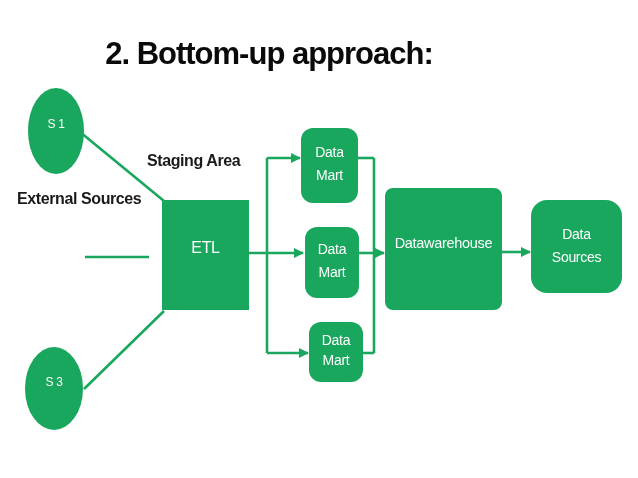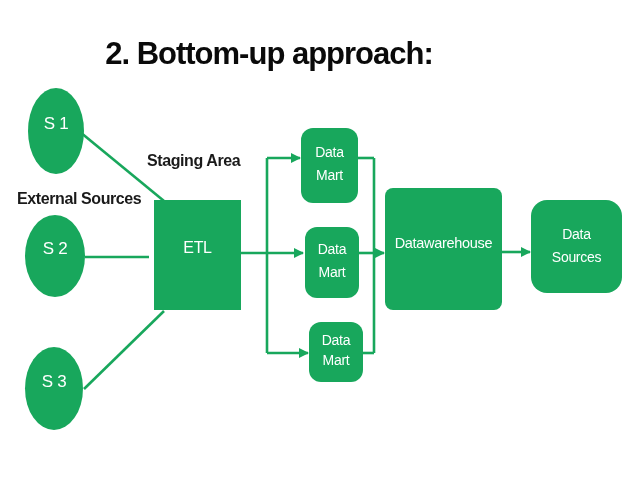--- a/index.html
+++ b/index.html
@@ -31,26 +31,26 @@
   }
   .annotation.external{left:17px;top:190px;}
   .annotation.staging{left:147px;top:152px;}
 
   .node{
     position:absolute;background:var(--green);
     display:flex;flex-direction:column;align-items:center;justify-content:center;
     color:var(--node-text);text-align:center;
     letter-spacing:-0.3px;line-height:1.5;
   }
-  .ellipse{border-radius:50%;font-size:17px;padding-bottom:14px;}
+  .ellipse{border-radius:50%;font-size:12px;padding-bottom:14px;}
   .s1{left:28px;top:88px;width:56px;height:86px;}
   .s2{left:25px;top:215px;width:60px;height:82px;}
   .s3{left:25px;top:347px;width:58px;height:83px;}
 
-  .etl{left:154px;top:200px;width:87px;height:110px;font-size:16px;padding-bottom:14px;}
+  .etl{left:162px;top:200px;width:87px;height:110px;font-size:16px;padding-bottom:14px;}
 
   .rounded{border-radius:12px;font-size:14px;line-height:1.6;padding-bottom:4px;}
   .dm1{left:301px;top:128px;width:57px;height:75px;}
   .dm2{left:305px;top:227px;width:54px;height:71px;}
   .dm3{left:309px;top:322px;width:54px;height:60px;line-height:1.45;}
 
   .dw{left:385px;top:188px;width:117px;height:122px;border-radius:8px;font-size:14.5px;padding-bottom:10px;}
   .mining{left:531px;top:200px;width:91px;height:93px;border-radius:16px;font-size:14px;line-height:1.6;padding-bottom:2px;}
 
   svg.connectors{position:absolute;left:0;top:0;width:638px;height:478px;}
@@ -87,23 +87,20 @@
 
     <line class="wire" x1="502" y1="252" x2="530" y2="252" marker-end="url(#arrow)"></line>
   </svg>
 
   <div class="annotation external">External Sources</div>
   <div class="annotation staging">Staging Area</div>
 
   <div class="node ellipse s1">
     <span>S 1</span>
   </div>
-  <div class="node ellipse s2">
-    <span>S 2</span>
-  </div>
   <div class="node ellipse s3">
     <span>S 3</span>
   </div>
 
   <div class="node etl">
     <span>ETL</span>
   </div>
 
   <div class="node rounded dm1">
     <span>Data</span>

